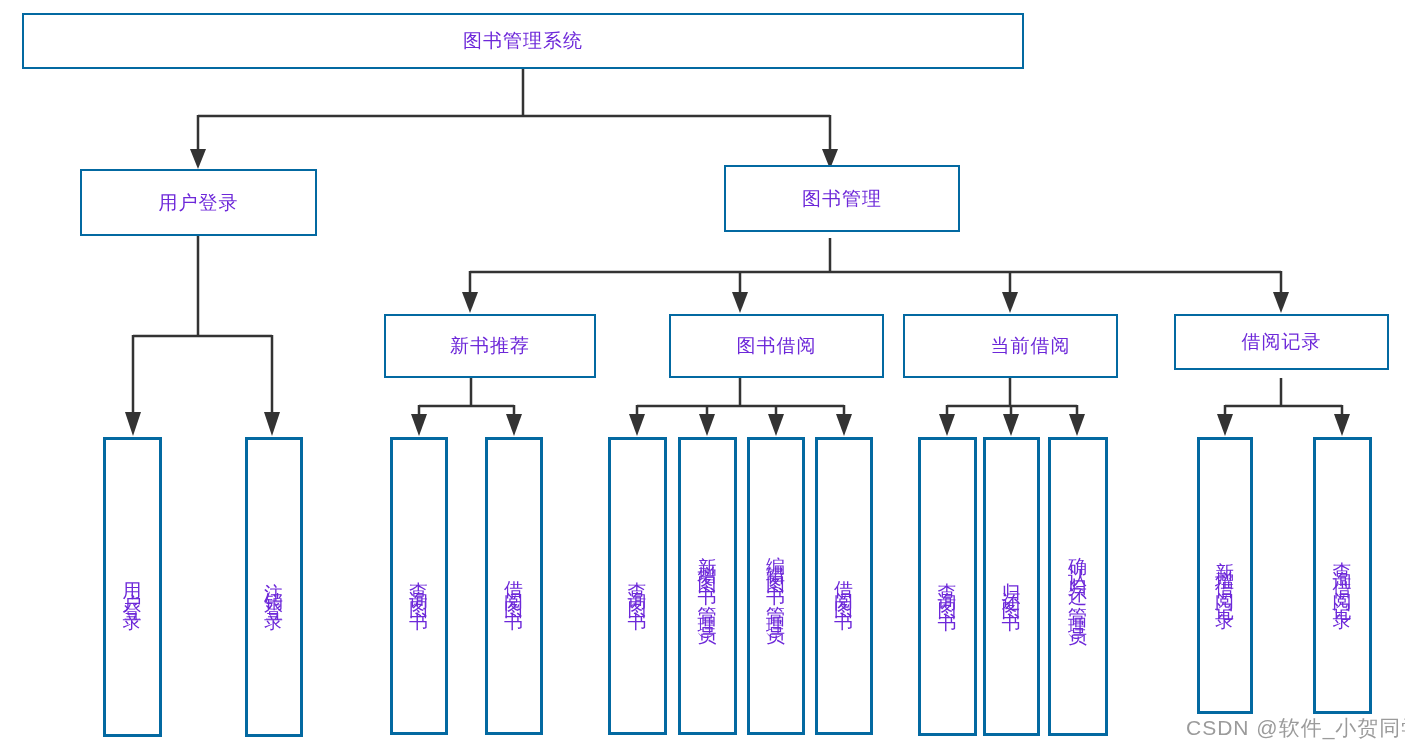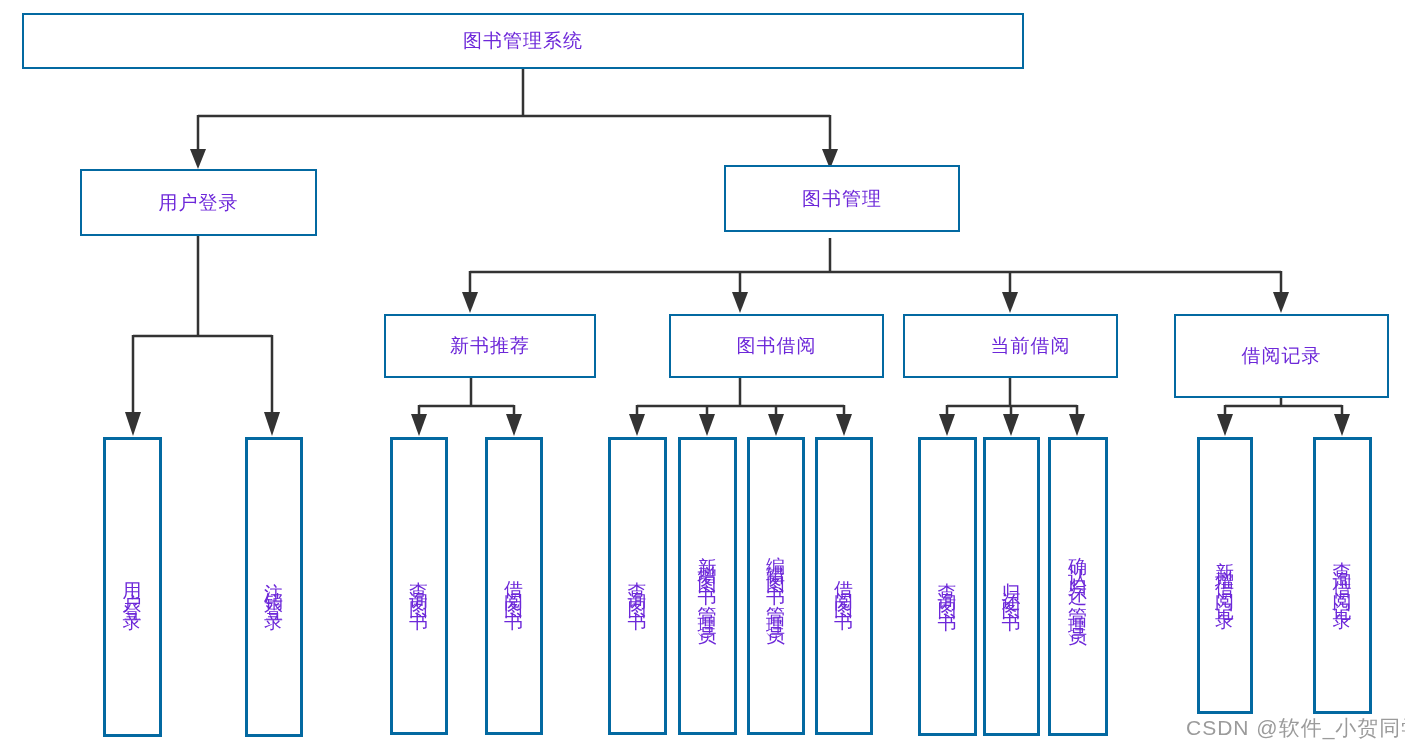--- a/index.html
+++ b/index.html
@@ -106,21 +106,21 @@
   </svg>
 
   <div class="box hbox" style="left:22px; top:13px; width:1002px; height:56px;">图书管理系统</div>
 
   <div class="box hbox" style="left:80px; top:169px; width:237px; height:67px;">用户登录</div>
   <div class="box hbox" style="left:712px; top:165px; width:236px; height:67px;margin-left:12px;">图书管理</div>
 
   <div class="box hbox" style="left:384px; top:314px; width:212px; height:64px;">新书推荐</div>
   <div class="box hbox" style="left:669px; top:314px; width:215px; height:64px;">图书借阅</div>
   <div class="box hbox" style="left:903px; top:314px; width:215px; height:64px;padding-left:40px;">当前借阅</div>
-  <div class="box hbox" style="left:1174px; top:314px; width:215px; height:84px;">借阅记录</div>
+  <div class="box hbox" style="left:1174px; top:314px; width:215px; height:56px;">借阅记录</div>
 
   <div class="box vbox" style="left:103px; top:437px; width:59px; height:300px;">用户登录</div>
   <div class="box vbox" style="left:245px; top:437px; width:58px; height:300px;">注销登录</div>
 
   <div class="box vbox" style="left:390px; top:437px; width:58px; height:298px;">查询图书</div>
   <div class="box vbox" style="left:485px; top:437px; width:58px; height:298px;">借阅图书</div>
 
   <div class="box vbox" style="left:608px; top:437px; width:59px; height:298px;">查询图书</div>
   <div class="box vbox" style="left:678px; top:437px; width:59px; height:298px;">新增图书（管理员）</div>
   <div class="box vbox" style="left:747px; top:437px; width:58px; height:298px;">编辑图书（管理员）</div>

